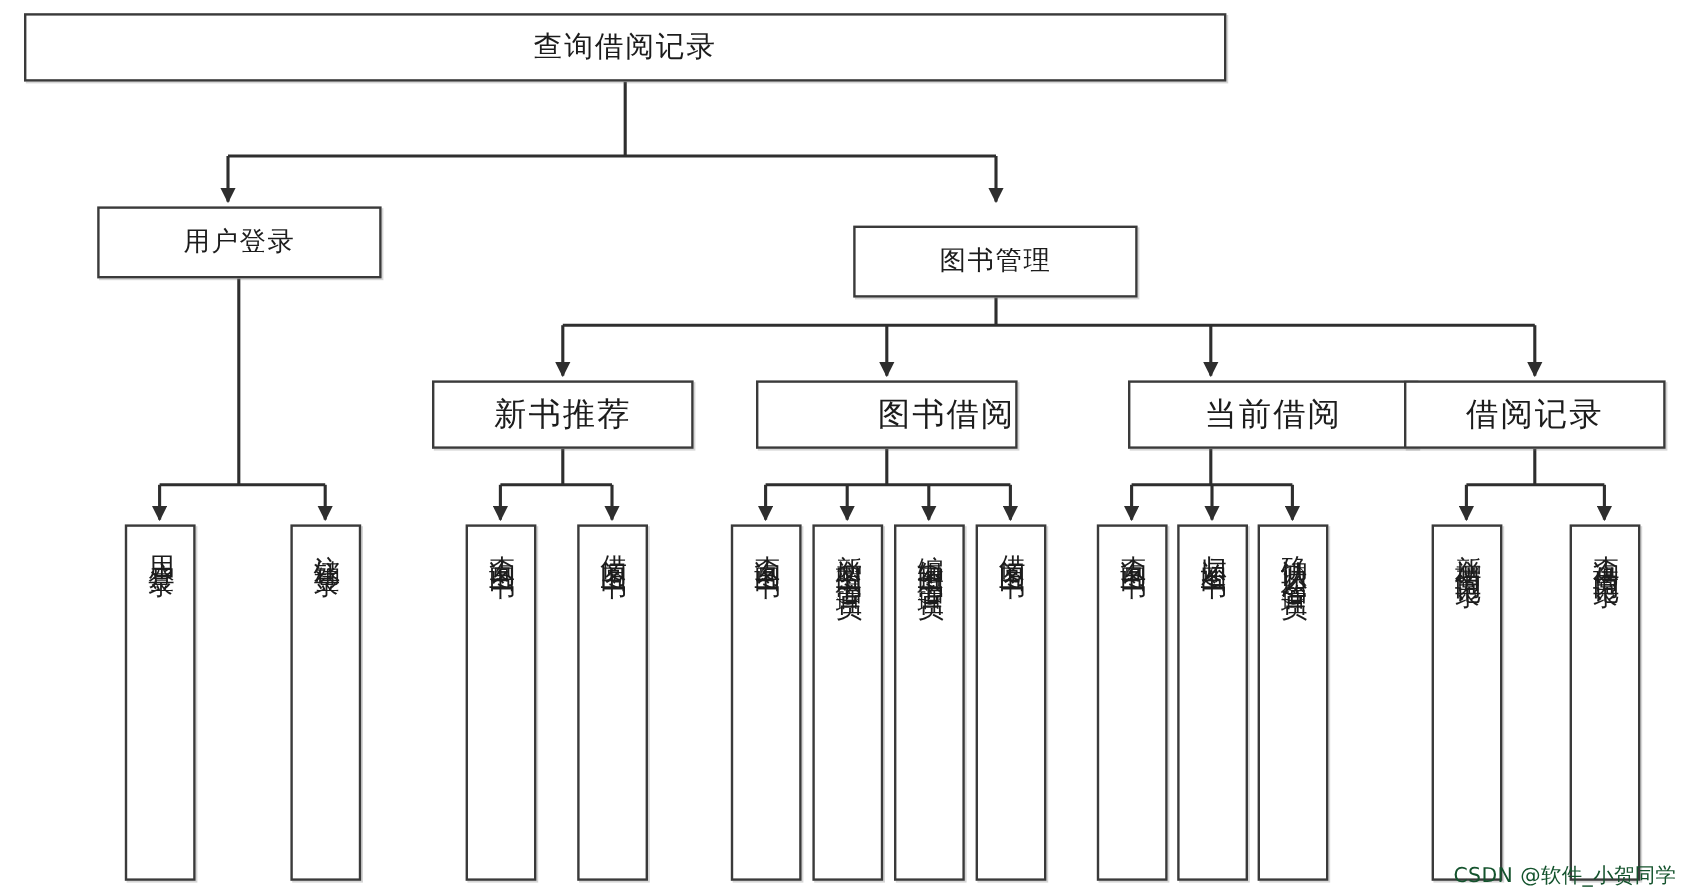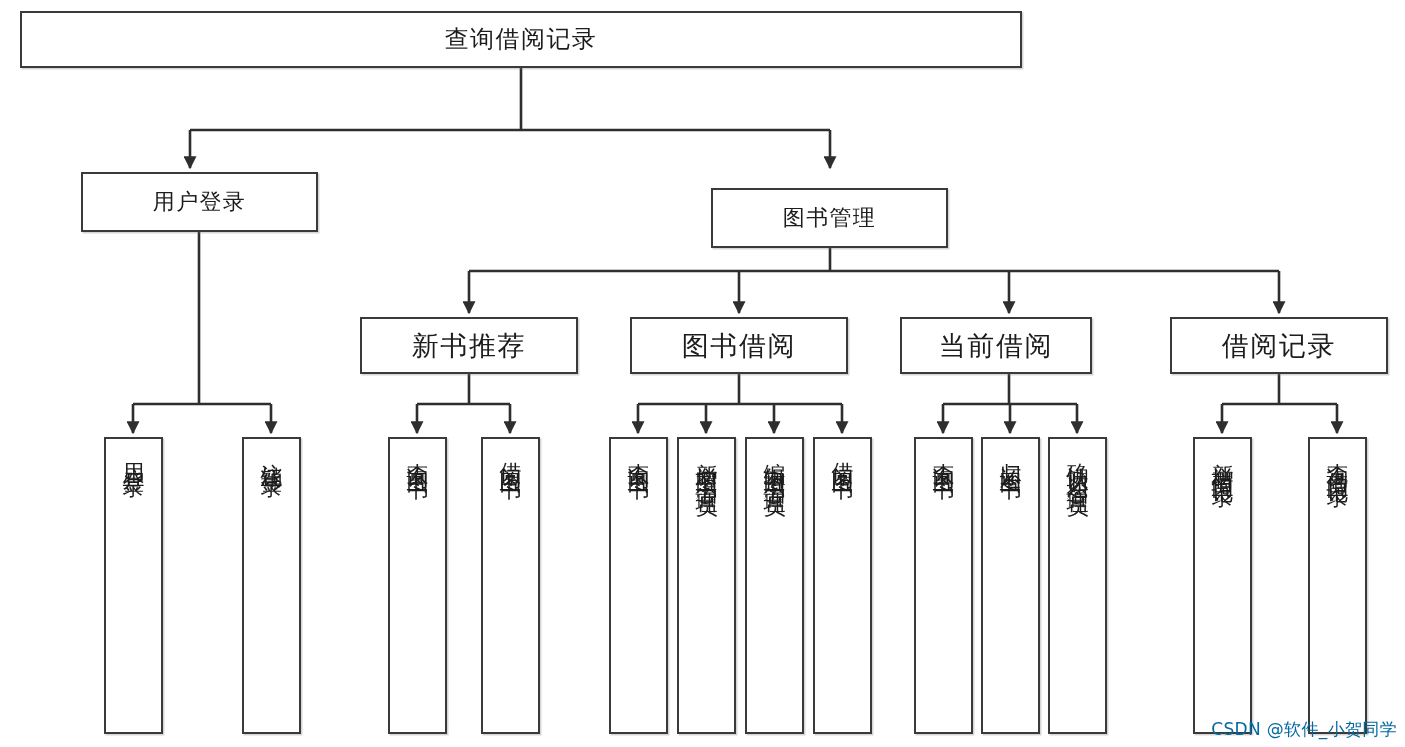--- a/index.html
+++ b/index.html
@@ -68,21 +68,21 @@
     line-height: 1.0;
     letter-spacing: 0.22em;
     white-space: nowrap;
     max-height: 100%;
   }
   .watermark {
     position: absolute;
     right: 8px;
     bottom: 6px;
     font-size: 17px;
-    color: #0369a1;
+    color: #14532d;
     letter-spacing: 0.02em;
     white-space: nowrap;
     user-select: none;
   }
 </style>
 </head>
 <body>
 
 <div id="diagram-root">
 
@@ -145,25 +145,25 @@
   </div>
 
   <div class="node level-1" style="left:711px; top:188px; width:237px; height:60px;">
     <span class="node-label">图书管理</span>
   </div>
 
   <div class="node level-2" style="left:360px; top:317px; width:218px; height:57px;">
     <span class="node-label">新书推荐</span>
   </div>
 
-  <div class="node level-2" style="left:630px; top:317px; width:218px; height:57px;">
+  <div class="node level-2" style="left:630px; top:317px; width:218px; height:57px;justify-content:flex-end;">
     <span class="node-label">图书借阅</span>
   </div>
 
-  <div class="node level-2" style="left:900px; top:317px; width:192px; height:57px;">
+  <div class="node level-2" style="left:940px; top:317px; width:242px; height:57px;">
     <span class="node-label">当前借阅</span>
   </div>
 
   <div class="node level-2" style="left:1170px; top:317px; width:218px; height:57px;">
     <span class="node-label">借阅记录</span>
   </div>
 
   <div class="node leaf" style="left:104px; top:437px; width:59px; height:297px;">
     <span class="node-label">用户登录</span>
   </div>

